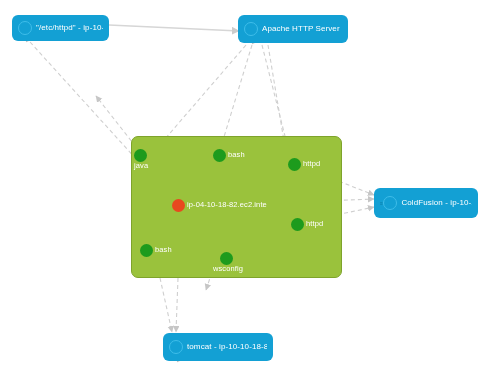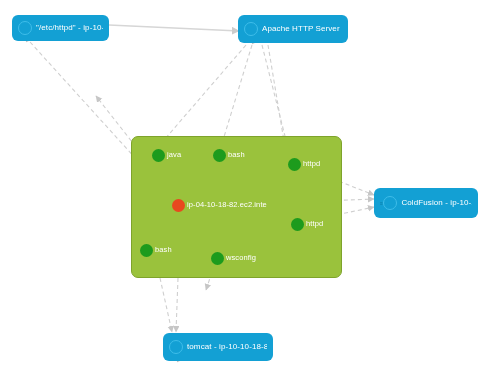--- a/index.html
+++ b/index.html
@@ -136,21 +136,21 @@
         <line x1="214" y1="266" x2="206" y2="290" stroke="#cfcfcf" stroke-width="1.1" stroke-dasharray="4 3" marker-end="url(#arrow-dashed)"></line>
       </g>
   <path d="M22,32 l0,9 l2.6,-2.4 l1.8,3.6 l2,-1 l-1.8,-3.6 l3.4,-0.3 z" fill="#8f8f8f" stroke="#ffffff" stroke-width="0.6"></path>
       <path d="M248,34 l0,9 l2.6,-2.4 l1.8,3.6 l2,-1 l-1.8,-3.6 l3.4,-0.3 z" fill="#8f8f8f" stroke="#ffffff" stroke-width="0.6"></path>
       <path d="M173,352 l0,9 l2.6,-2.4 l1.8,3.6 l2,-1 l-1.8,-3.6 l3.4,-0.3 z" fill="#8f8f8f" stroke="#ffffff" stroke-width="0.6"></path>
     </svg>
 
   <div class="group-box" id="group-box" style="left: 131px; top: 136px; width: 211px; height: 142px; background: rgb(154, 194, 60); border-color: rgb(126, 163, 43);"></div>
 
   <div id="process-layer">
-      <div class="dot-node green" style="left: 152px; top: 149px;">
+      <div class="dot-node green" style="left: 132px; top: 149px; flex-direction: column;">
         <span class="dot" style="background: rgb(29, 155, 29);"></span>
         <span class="dot-label">java</span>
       </div>
       <div class="dot-node green" style="left: 213px; top: 149px;">
         <span class="dot" style="background: rgb(29, 155, 29);"></span>
         <span class="dot-label">bash</span>
       </div>
       <div class="dot-node green" style="left: 288px; top: 158px;">
         <span class="dot" style="background: rgb(29, 155, 29);"></span>
         <span class="dot-label">httpd</span>
@@ -160,21 +160,21 @@
         <span class="dot-label">ip-04-10-18-82.ec2.inte</span>
       </div>
       <div class="dot-node green" style="left: 291px; top: 218px;">
         <span class="dot" style="background: rgb(29, 155, 29);"></span>
         <span class="dot-label">httpd</span>
       </div>
       <div class="dot-node green" style="left: 140px; top: 244px;">
         <span class="dot" style="background: rgb(29, 155, 29);"></span>
         <span class="dot-label">bash</span>
       </div>
-      <div class="dot-node green" style="left: 211px; top: 252px;">
+      <div class="dot-node green" style="left: 211px; top: 252px; flex-direction: column;">
         <span class="dot" style="background: rgb(29, 155, 29);"></span>
         <span class="dot-label">wsconfig</span>
       </div>
     </div>
 
   <div id="host-layer">
       <div class="blue-node" style="left: 12px; top: 15px; width: 97px; height: 26px; background: rgb(19, 160, 212);">
         <span class="node-ring"></span>
         <span class="node-label">"/etc/httpd" - ip-10-10...</span>
       </div>

